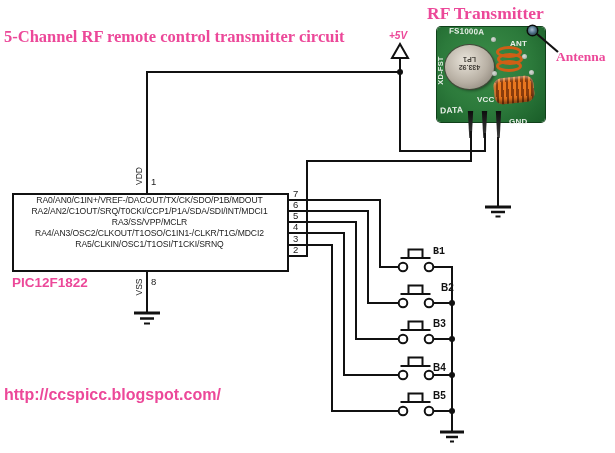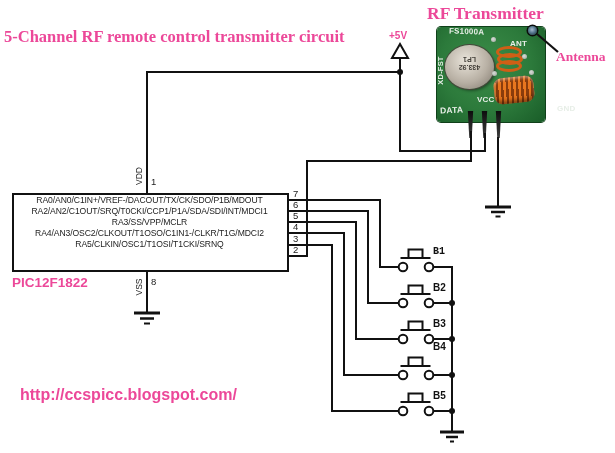--- a/index.html
+++ b/index.html
@@ -43,22 +43,22 @@
   .btn-label{position:absolute;left:433px;font-size:10px;font-weight:bold;color:#111;z-index:6;}
 </style>
 </head>
 <body>
 
 <div id="canvas">
 
   <div class="lbl serif" style="left:4px;top:27px;font-size:16.5px;">5-Channel RF remote control transmitter circuit</div>
   <div class="lbl serif" style="left:427px;top:3px;font-size:17.5px;">RF Transmitter</div>
   <div class="lbl serif" style="left:556px;top:49px;font-size:13.5px;text-align:center;">Antenna</div>
-  <div class="lbl" style="left:4px;top:386px;font-size:16px;font-weight:bold;margin-left:16px;">http://ccspicc.blogspot.com/</div>
-  <div class="lbl" style="left:389px;top:30px;font-size:10px;font-weight:bold;">+5V</div>
+  <div class="lbl" style="left:4px;top:386px;font-size:16px;font-weight:bold;">http://ccspicc.blogspot.com/</div>
+  <div class="lbl" style="left:389px;top:30px;font-size:10px;font-weight:bold;font-style:italic;">+5V</div>
 
   <div id="ic-box"></div>
   <div id="ic-pin-labels">
     <div>RA0/AN0/C1IN+/VREF-/DACOUT/TX/CK/SDO/P1B/MDOUT</div>
     <div>RA2/AN2/C1OUT/SRQ/T0CKI/CCP1/P1A/SDA/SDI/INT/MDCI1</div>
     <div>RA3/SS/VPP/MCLR</div>
     <div>RA4/AN3/OSC2/CLKOUT/T1OSO/C1IN1-/CLKR/T1G/MDCI2</div>
     <div>RA5/CLKIN/OSC1/T1OSI/T1CKI/SRNQ</div>
   </div>
   <div class="lbl" style="left:12px;top:275px;font-size:13.5px;font-weight:bold;">PIC12F1822</div>
@@ -69,23 +69,23 @@
   <div class="pin-num" style="left:293px;top:221px;">4</div>
   <div class="pin-num" style="left:293px;top:233px;">3</div>
   <div class="pin-num" style="left:293px;top:244px;">2</div>
 
   <div class="lbl rot90" style="left:119px;top:171px;width:40px;">VDD</div>
   <div class="pin-num" style="left:151px;top:176px;">1</div>
   <div class="lbl rot90" style="left:119px;top:282px;width:40px;">VSS</div>
   <div class="pin-num" style="left:151px;top:276px;">8</div>
 
   <div class="btn-label" style="top:246px;font-family:Liberation Mono, monospace;">B1</div>
-  <div class="btn-label" style="top:282px;">B2</div>
+  <div class="btn-label" style="top:282px;margin-left:8px;">B2</div>
   <div class="btn-label" style="top:318px;">B3</div>
-  <div class="btn-label" style="top:341px;">B4</div>
+  <div class="btn-label" style="top:362px;">B4</div>
   <div class="btn-label" style="top:390px;">B5</div>
 
   <div id="module"></div>
   <div class="silk" style="left:449px;top:27px;transform:rotate(2deg);">FS1000A</div>
   <div class="silk" style="left:510px;top:27px;margin-top:12px;">ANT</div>
   <div id="ant-hole"></div>
   <div class="silk rot90" style="left:414px;top:66px;width:52px;font-size:7.5px;position:absolute;">XD-FST</div>
   <div id="can">
     <div id="can-text">
       <div>433.92</div>
@@ -94,21 +94,21 @@
   </div>
   <div class="coil-ring" style="left:496px;top:46px;"></div>
   <div class="coil-ring" style="left:497px;top:53px;"></div>
   <div class="coil-ring" style="left:496px;top:60px;"></div>
   <div id="coil-big"></div>
   <div class="pad" style="left:491px;top:37px;"></div>
   <div class="pad" style="left:522px;top:54px;"></div>
   <div class="pad" style="left:529px;top:70px;"></div>
   <div class="pad" style="left:492px;top:71px;"></div>
   <div class="silk" style="left:477px;top:95px;">VCC</div>
-  <div class="silk" style="left:509px;top:104px;margin-left:48px;">GND</div>
+  <div class="silk" style="left:509px;top:117px;">GND</div>
   <div class="silk" style="left:440px;top:105px;font-size:8.5px;transform:rotate(-3deg);">DATA</div>
   <div class="pin" style="left:467px;"></div>
   <div class="pin" style="left:481px;"></div>
   <div class="pin" style="left:495px;"></div>
 
   <svg width="615" height="453" viewBox="0 0 615 453">
     <g>
 
       <path class="wire" d="M400,57 V151 H485 V133"></path>
 

